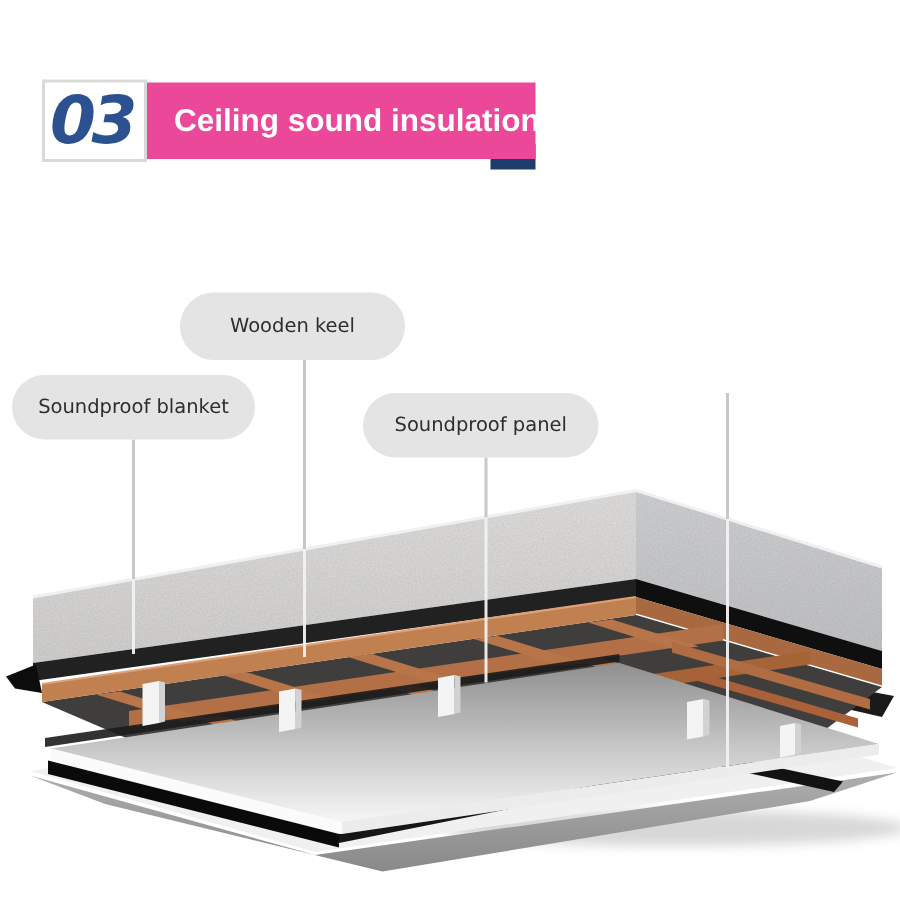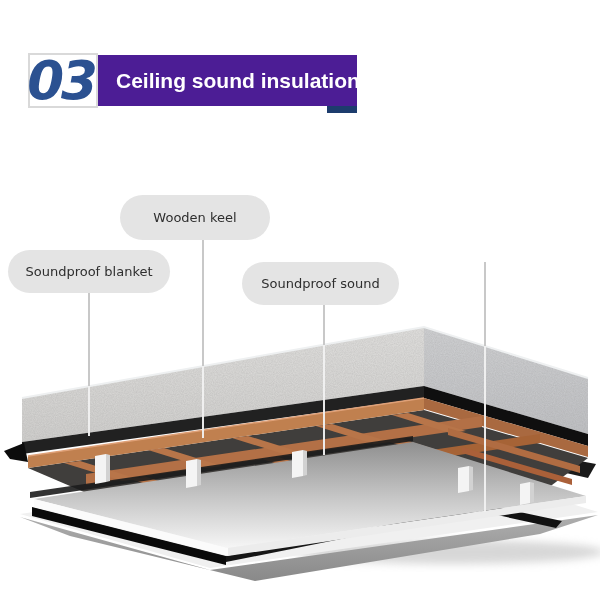--- a/index.html
+++ b/index.html
@@ -2,23 +2,23 @@
 <html><head>
 <meta charset="utf-8">
 <style>
   html,body{margin:0;padding:0;background:#ffffff;}
   .stage{position:relative;width:600px;height:600px;background:#ffffff;overflow:hidden;
          font-family:"DejaVu Sans","Liberation Sans",sans-serif;}
   
   .num-box{position:absolute;left:28px;top:53px;width:70px;height:55px;background:#ffffff;
            border:2px solid #d9d9d9;box-sizing:border-box;z-index:3;
            display:flex;align-items:center;justify-content:center;}
-  .num-box span{font-size:53px;font-weight:700;font-style:italic;color:#2b5191;
+  .num-box span{font-size:44px;font-weight:700;font-style:italic;color:#2b5191;
                 letter-spacing:-3px;line-height:1;padding-right:4px;}
-  .banner{position:absolute;left:96px;top:55px;width:261px;height:51px;background:#4c1d95;z-index:2;
+  .banner{position:absolute;left:96px;top:55px;width:261px;height:51px;background:#ec4899;z-index:2;
           display:flex;align-items:center;}
   .banner span{color:#ffffff;font-family:"Liberation Sans",sans-serif;font-weight:700;
                font-size:21px;padding-left:20px;white-space:nowrap;}
   .banner-fold{position:absolute;left:327px;top:96px;width:30px;height:17px;background:#1d3c6d;z-index:1;}
   
   .pill{position:absolute;background:#e4e4e4;border-radius:23px;display:flex;align-items:center;
         justify-content:center;color:#2e2e2e;font-size:13px;white-space:nowrap;z-index:4;}
   .pill-wooden-keel{left:120px;top:195px;width:150px;height:45px;}
   .pill-soundproof-blanket{left:8px;top:250px;width:162px;height:43px;}
   .pill-soundproof-cotton{left:242px;top:262px;width:157px;height:43px;}
@@ -168,16 +168,16 @@
     <span>03</span>
   </div>
 
   <div class="pill pill-wooden-keel">
     <span>Wooden keel</span>
   </div>
   <div class="pill pill-soundproof-blanket">
     <span>Soundproof blanket</span>
   </div>
   <div class="pill pill-soundproof-cotton">
-    <span>Soundproof sound</span>
+    <span>Soundproof panel</span>
   </div>
 
 </div>
 
 </body></html>

